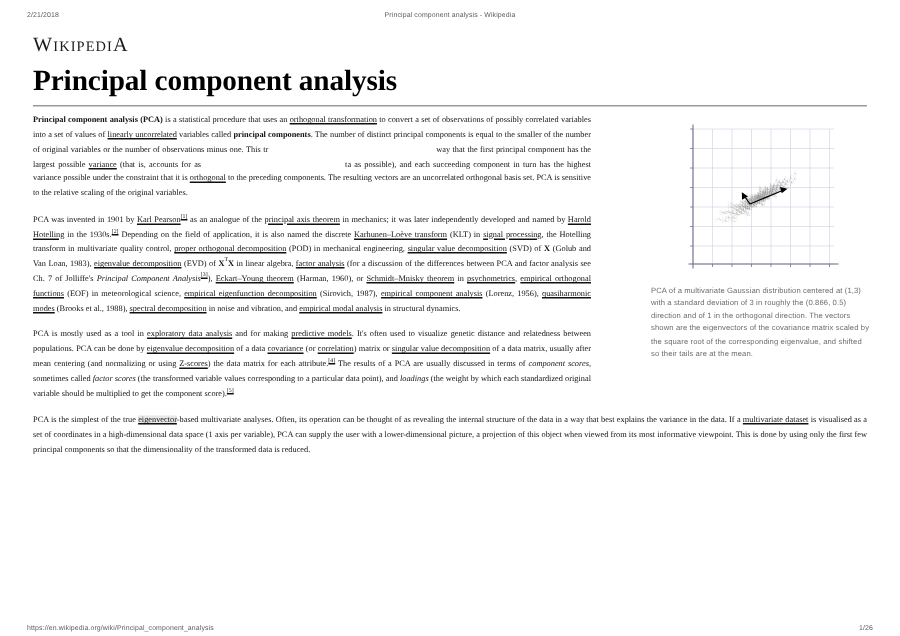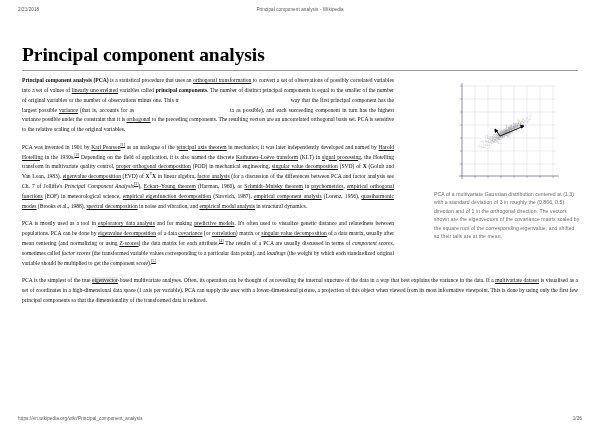--- a/index.html
+++ b/index.html
@@ -95,20 +95,21 @@
 </head>
 <body>
 
 <div class="page">
 
   <div class="print-header">
     <span class="ph-date">2/21/2018</span>
     <span class="ph-title">Principal component analysis - Wikipedia</span>
   </div>
 
+  <div class="wordmark"><span>W</span><span class="wm-small">IKIPEDI</span><span>A</span></div>
 
   <h1 class="article-title">Principal component analysis</h1>
   <div class="title-rule"></div>
 
   <figure class="figure">
     <div class="fig-plot">
       <svg width="110" height="104" viewBox="0 0 110 104">
         <rect x="0" y="0" width="110" height="104" fill="#ffffff"></rect>
 
         <g stroke="#cfcfe4" stroke-width="0.4">

